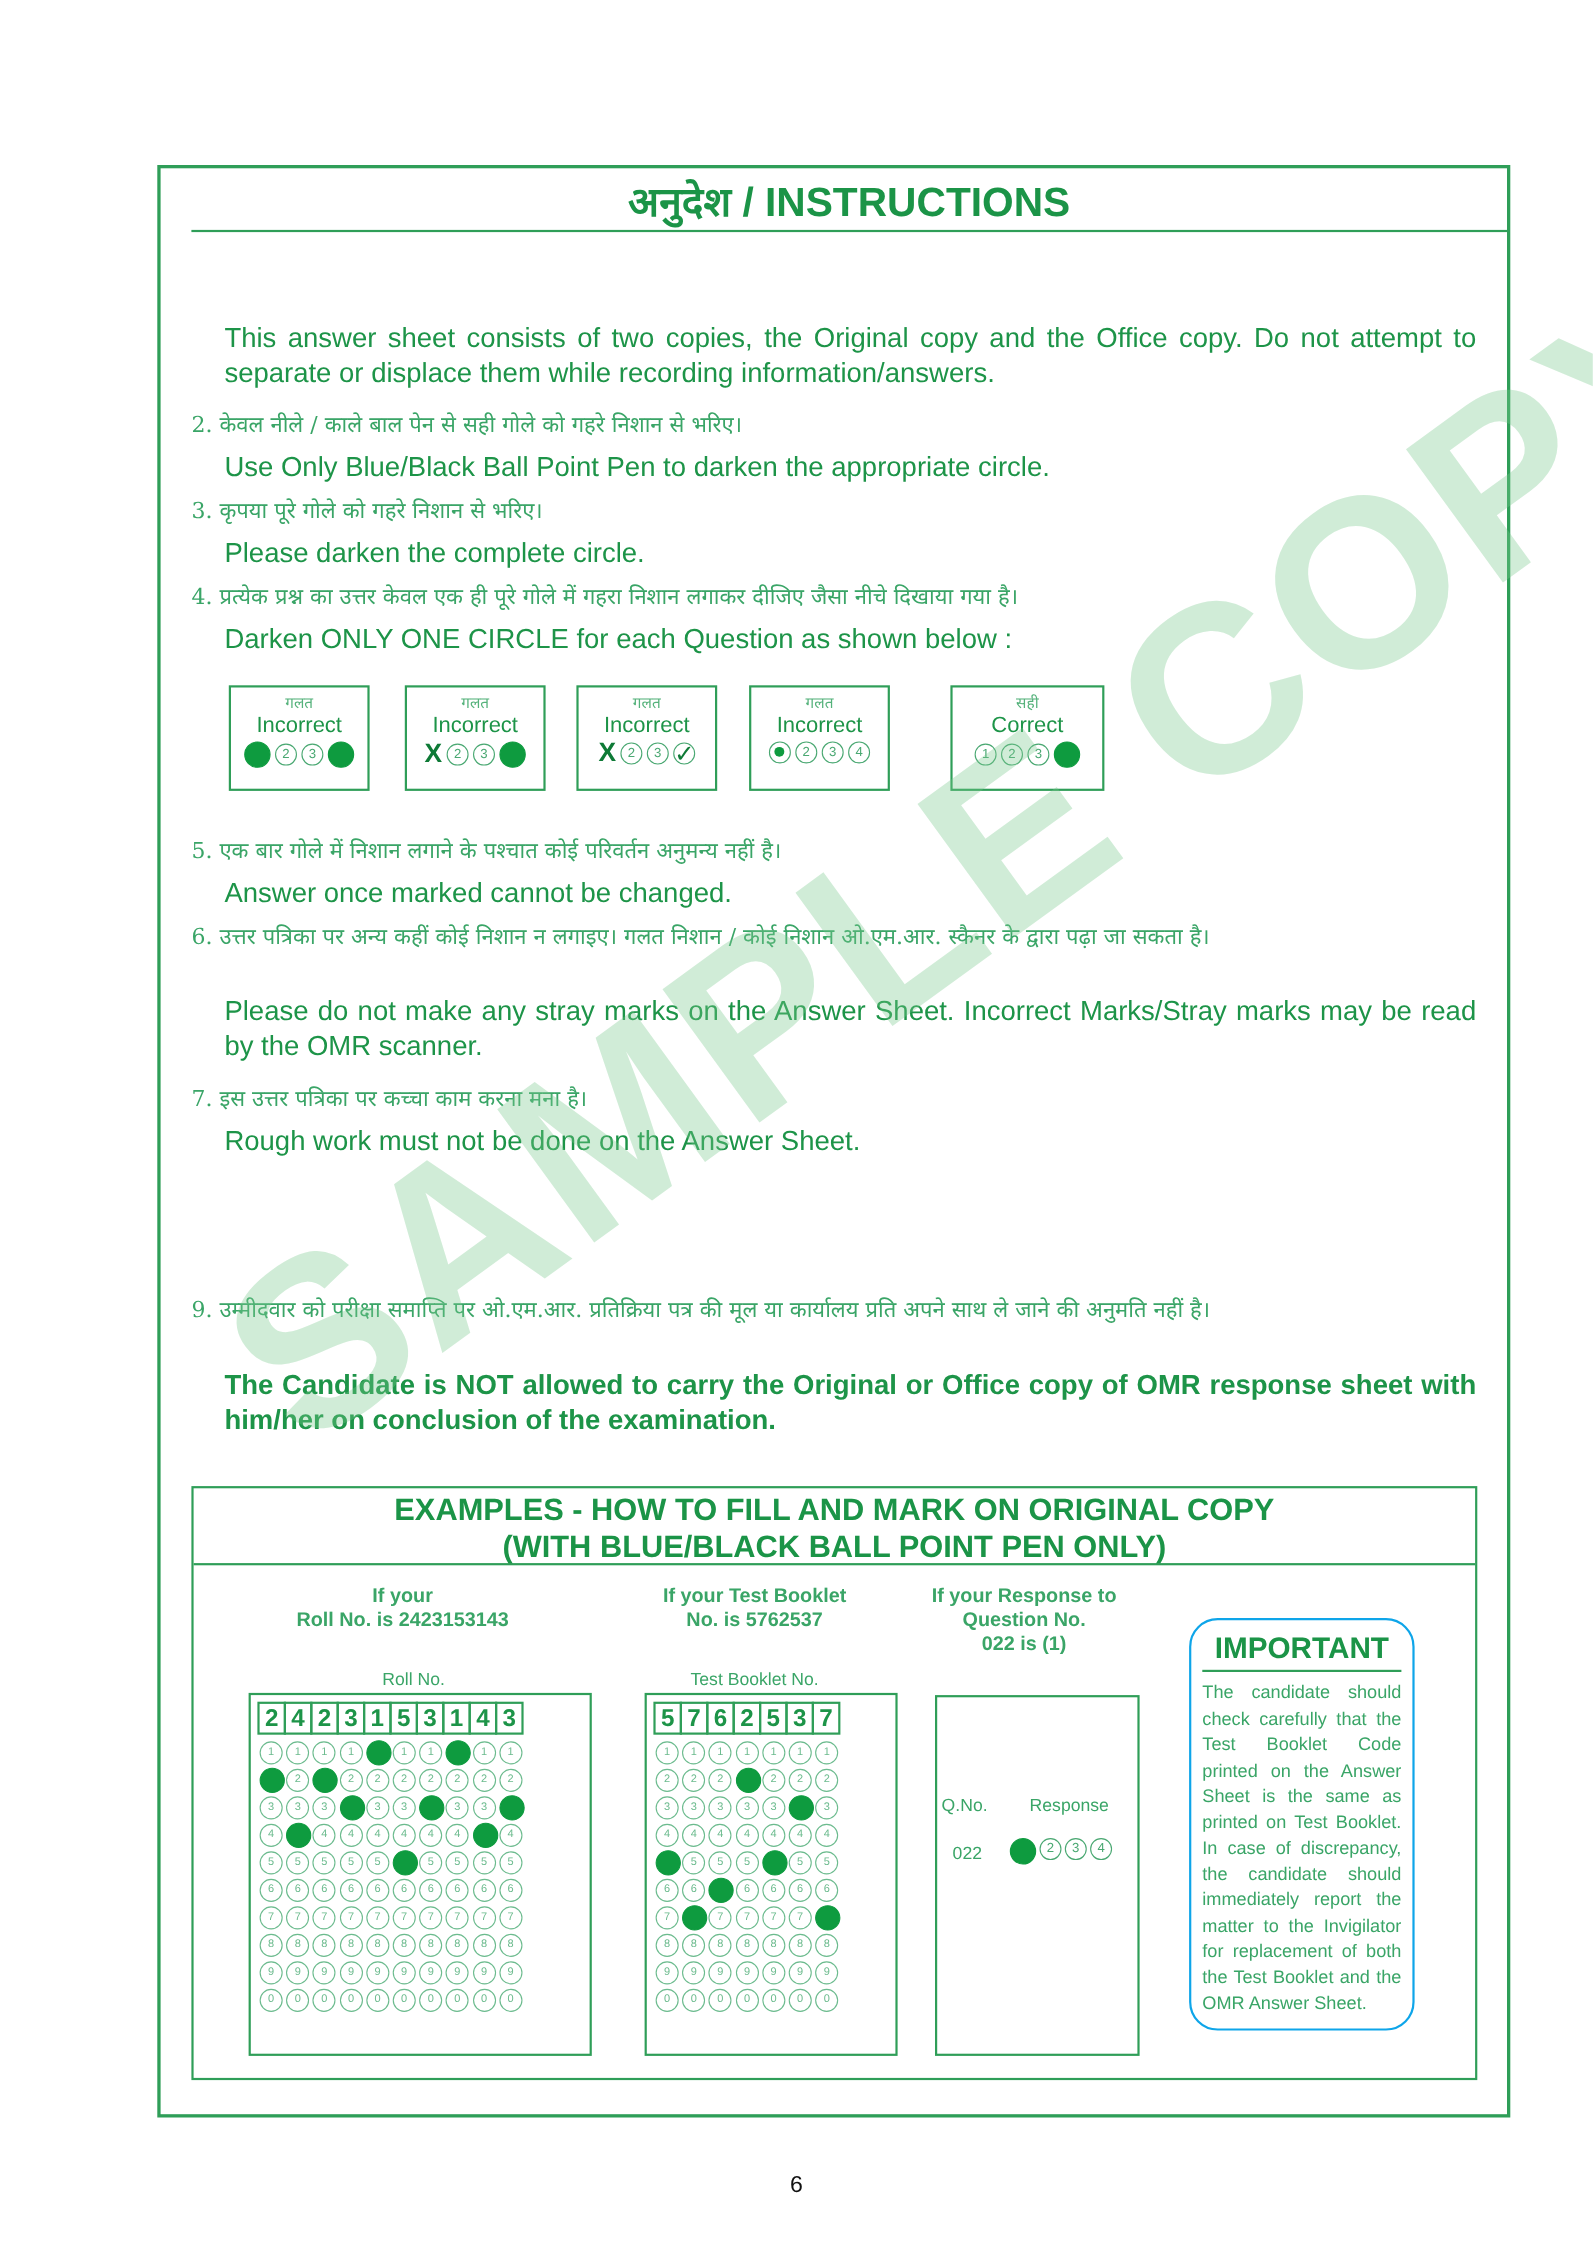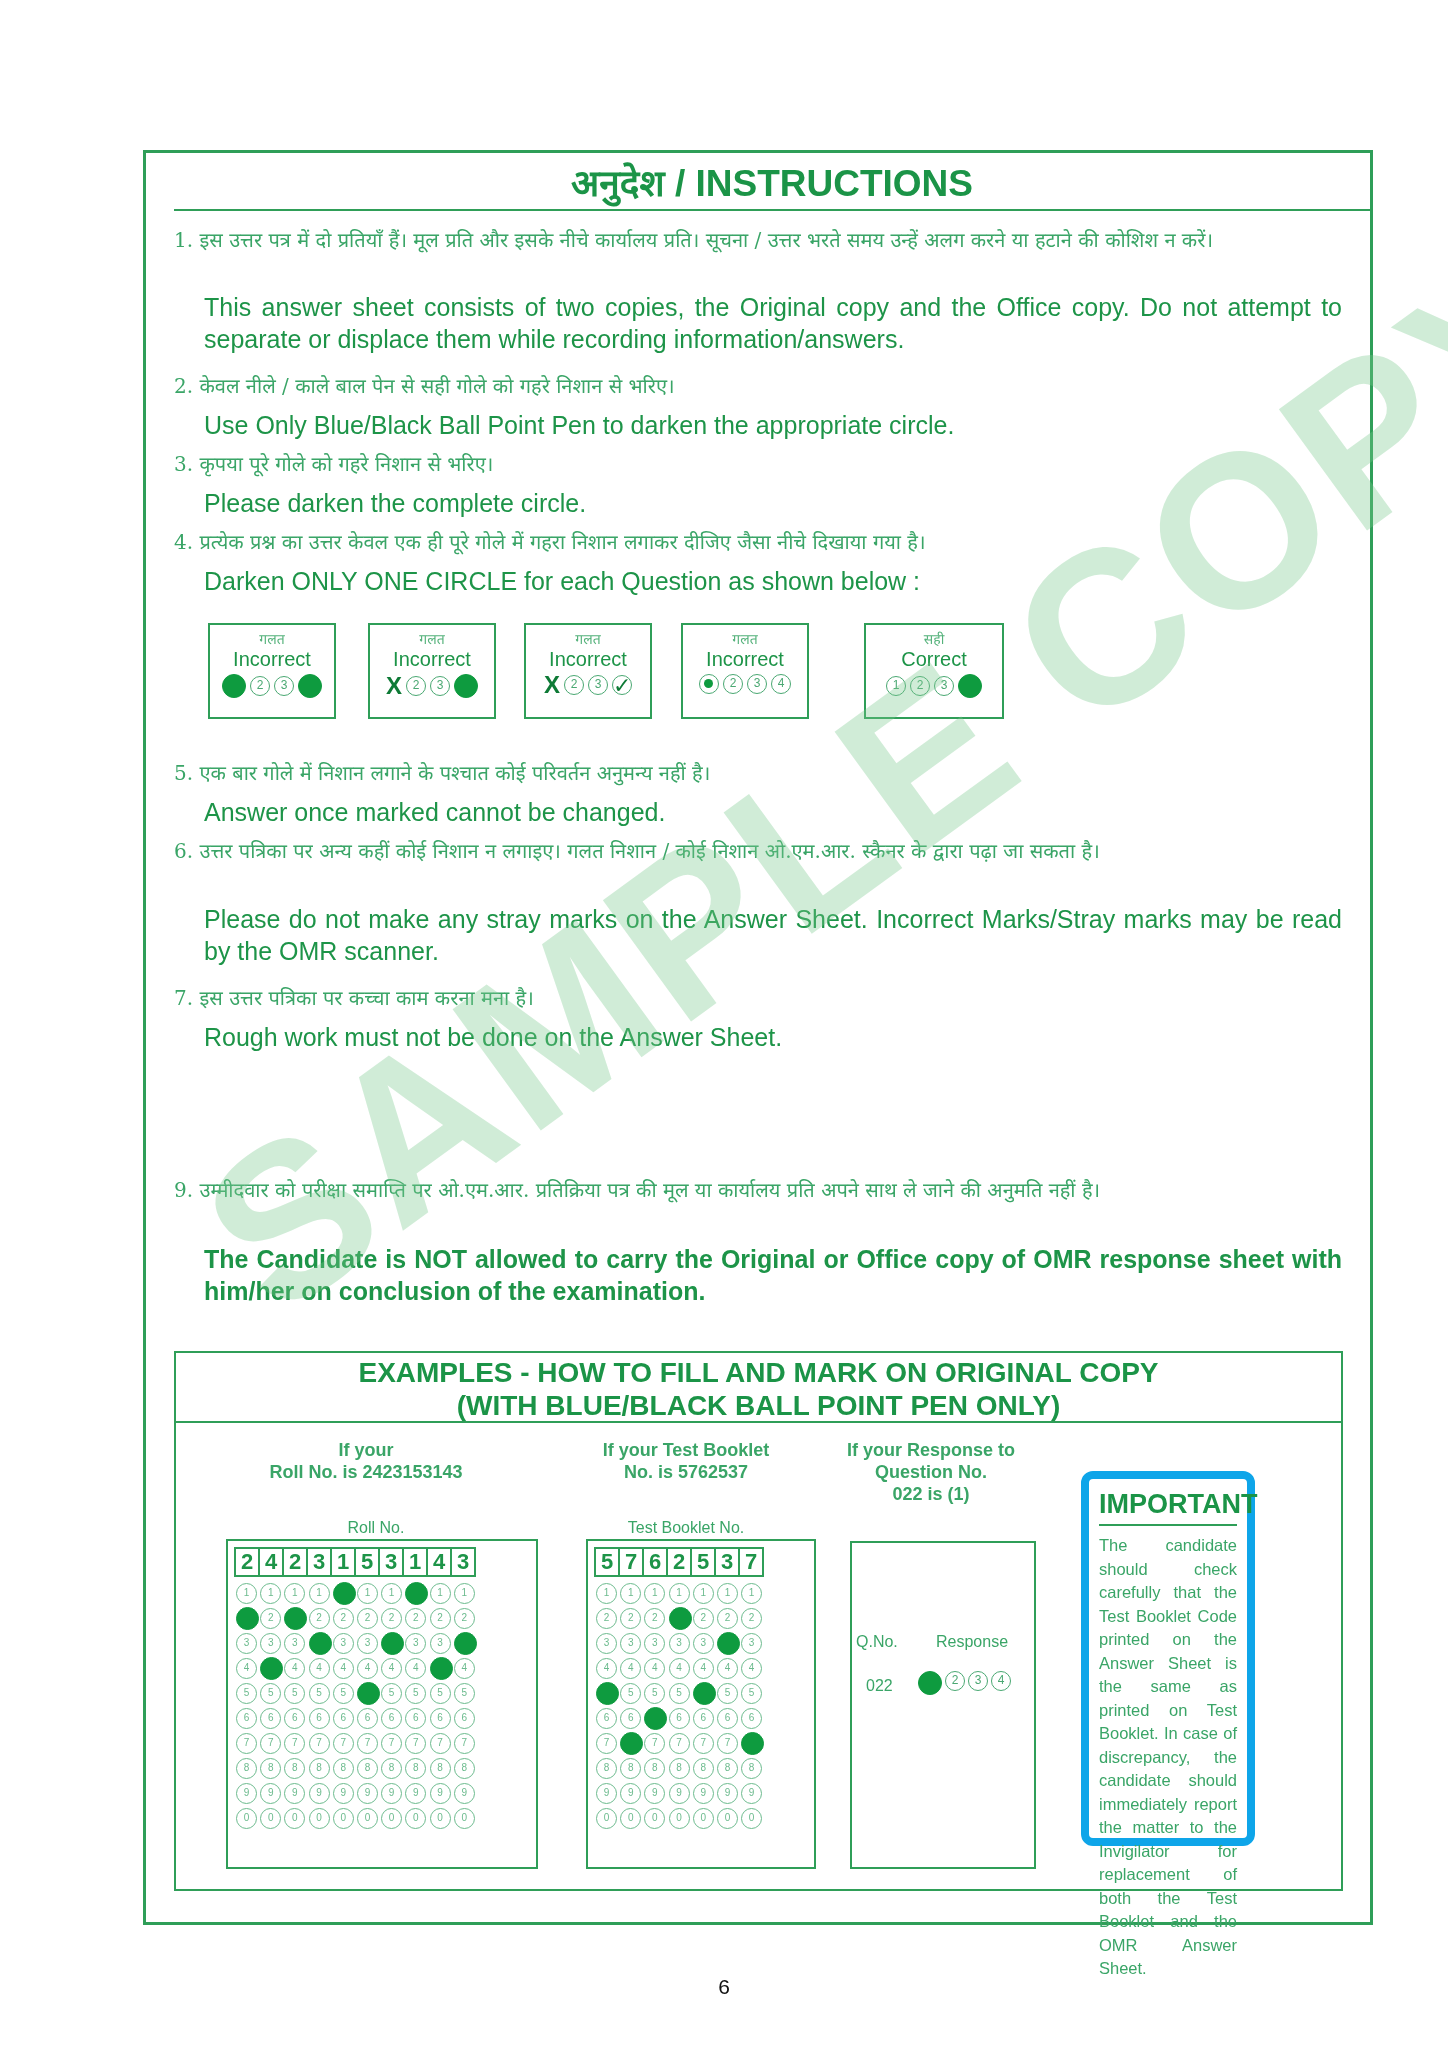--- a/index.html
+++ b/index.html
@@ -34,38 +34,37 @@
   .cap { position: absolute; text-align: center; font-size: 18px; font-weight: bold; color: #3aa567; line-height: 22px; }
   .grid-box { position: absolute; border: 2px solid #2f9e58; box-sizing: border-box; }
   .grid-label { position: absolute; font-size: 16px; color: #3aa567; text-align: center; }
   .digit-row { display: flex; margin: 6px 0 0 6px; }
   .digit-cell { width: 26px; height: 30px; border: 2px solid #2f9e58; box-sizing: border-box; font-size: 22px;
                 font-weight: bold; text-align: center; line-height: 26px; color: #1d9448; margin-right: -2px; }
   .omr-row { display: flex; margin-left: 8px; height: 25px; align-items: center; }
   .omr { width: 21px; height: 21px; border-radius: 50%; border: 1.5px solid #6cbb8e; box-sizing: border-box;
          font-size: 10px; line-height: 18px; text-align: center; color: #6cbb8e; margin-right: 3.2px; }
   .omr.fill { background: #0e9b3f; border-color: #0e9b3f; color: transparent; width: 23px; height: 23px; margin-right: 1.2px; }
-  .important { position: absolute; left: 935px; top: 1318px; width: 174px; height: 375px;
-               border: 8px solid #0ea5e9; border-radius: 12px; box-sizing: border-box; padding: 10px 10px; }
+  .important { position: absolute; left: 935px; top: 1318px; width: 205px; height: 375px;
+               border: 2px solid #0ea5e9; border-radius: 26px; box-sizing: border-box; padding: 10px 10px; }
   .important h3 { margin: 0 0 8px 0; text-align: center; font-size: 27px; color: #1b9447;
                   border-bottom: 2px solid #2f9e58; padding-bottom: 4px; }
   .important p { margin: 0; font-size: 16.5px; line-height: 23.5px; color: #3aa567; text-align: justify; }
   .watermark { position: absolute; left: 160px; top: 1160px; font-size: 218px; font-weight: bold;
                color: rgba(120, 200, 140, 0.35); transform: rotate(-36deg); transform-origin: 0 0;
                letter-spacing: 4px; white-space: nowrap; pointer-events: none; }
   .page-number { position: absolute; top: 1975px; left: 0; width: 100%; text-align: center;
                  font-size: 21px; color: #111; }
 </style>
 </head>
 <body>
 
 <div class="page-frame">
   <div class="title-bar">अनुदेश / INSTRUCTIONS</div>
 
-  <div class="hi" style="top:72px;"><span>1.</span> <span>इस उत्तर पत्र में दो प्रतियाँ हैं। मूल प्रति और इसके नीचे कार्यालय प्रति। सूचना / उत्तर भरते समय उन्हें अलग करने या हटाने की कोशिश न करें।</span></div>
   <div class="en justify" style="top:138px;">This answer sheet consists of two copies, the Original copy and the Office copy. Do not attempt to separate or displace them while recording information/answers.</div>
 
   <div class="hi" style="top:218px;"><span>2.</span> <span>केवल नीले / काले बाल पेन से सही गोले को गहरे निशान से भरिए।</span></div>
   <div class="en" style="top:256px;">Use Only Blue/Black Ball Point Pen to darken the appropriate circle.</div>
 
   <div class="hi" style="top:296px;"><span>3.</span> <span>कृपया पूरे गोले को गहरे निशान से भरिए।</span></div>
   <div class="en" style="top:334px;">Please darken the complete circle.</div>
 
   <div class="hi" style="top:374px;"><span>4.</span> <span>प्रत्येक प्रश्न का उत्तर केवल एक ही पूरे गोले में गहरा निशान लगाकर दीजिए जैसा नीचे दिखाया गया है।</span></div>
   <div class="en" style="top:412px;">Darken ONLY ONE CIRCLE for each Question as shown below :</div>

